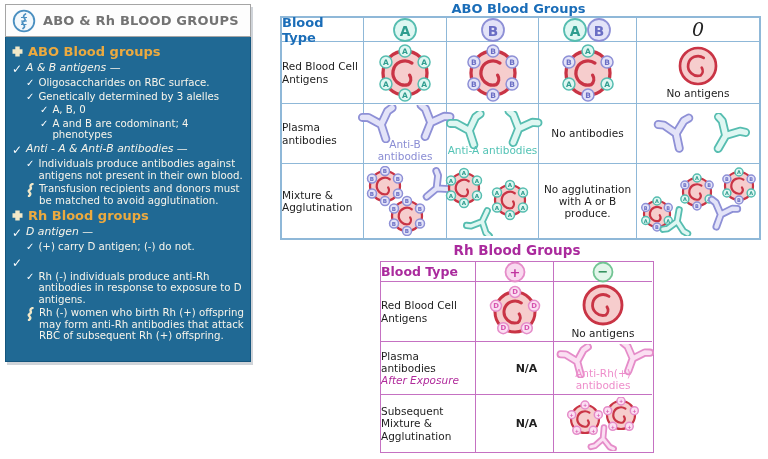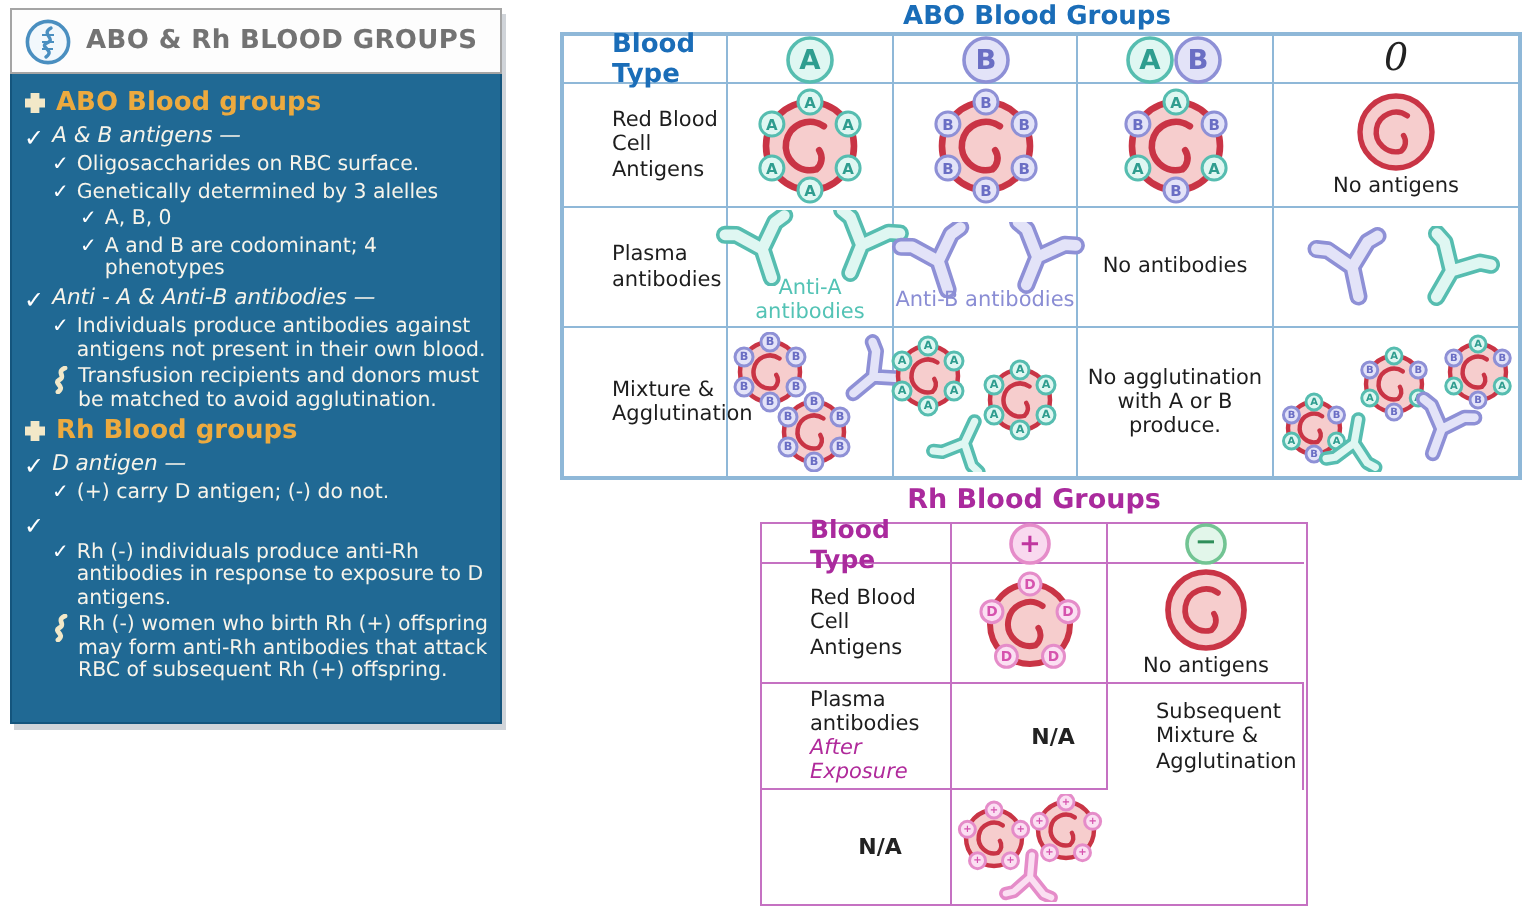--- a/index.html
+++ b/index.html
@@ -33,21 +33,21 @@
   #abo{left:280px;top:16px;width:481px;height:224px;border:2px solid #8fb8d8;
        grid-template-columns:82px 83px 92px 98px 122px;grid-template-rows:24px 62px 60px 74px;}
   #rh{left:380px;top:261px;width:274px;height:192px;border:1.5px solid #c571c2;
       grid-template-columns:95px 78px 98px;grid-template-rows:20px 60px 53px 57px;}
   .c{display:flex;flex-direction:column;align-items:center;justify-content:center;
      box-sizing:border-box;position:relative;overflow:visible;}
   #abo .c{border-right:1px solid #8fb8d8;border-bottom:1px solid #8fb8d8;}
   #rh  .c{border-right:1px solid #c571c2;border-bottom:1px solid #c571c2;}
   .lc{border-right:none !important;}
   .br{border-bottom:none !important;}
-  .c.lbl{align-items:flex-start;justify-content:center;padding-left:24px;padding-right:2px;}
+  .c.lbl{align-items:flex-start;justify-content:center;padding-left:0;padding-right:2px;}
   .bt-abo{font-size:13px;font-weight:bold;color:#1a6db8;}
   .bt-rh{font-size:12.5px;font-weight:bold;color:#aa2a9d;}
   .hand{font-size:10.5px;color:#1d1d1d;line-height:1.18;}
   .note{font-size:10.5px;color:#1d1d1d;line-height:1.15;text-align:center;padding:0 3px;}
   .zero{font-family:"DejaVu Serif",serif;font-style:italic;font-size:19px;color:#222;
         line-height:1;}
   .ab-note{font-size:10.5px;line-height:1.1;text-align:center;margin-top:-4px;}
   .anti-b{color:#8a8dd4;}
   .anti-a{color:#53c3b5;}
   .anti-rh{color:#ee8ecb;margin-top:-10px;}
@@ -233,42 +233,42 @@
           </svg></span>
       <span class="note">No antigens</span>
     </div>
 
     <div class="c lbl">
       <span class="hand">Plasma antibodies</span>
     </div>
     <div class="c">
       <span class="glyph"><svg width="104" height="38" viewBox="0 0 104 38">
             <g transform="rotate(-18 28 19)">
+              <path d="M 28 34.6 L 28 19.6 M 28 19.6 L 17.799999999999997 8.799999999999999 L 12.399999999999999 7 M 28 19.6 L 38.2 8.799999999999999 L 43.6 7" fill="none" stroke="#8e90d6" stroke-width="9" stroke-linecap="round" stroke-linejoin="round"></path>
+              <path d="M 28 34.6 L 28 19.6 M 28 19.6 L 17.799999999999997 8.799999999999999 L 12.399999999999999 7 M 28 19.6 L 38.2 8.799999999999999 L 43.6 7" fill="none" stroke="#e3e3f8" stroke-width="5.4" stroke-linecap="round" stroke-linejoin="round"></path>
+            </g>
+            <g transform="rotate(22 78 17)">
+              <path d="M 78 32.6 L 78 17.6 M 78 17.6 L 67.8 6.799999999999999 L 62.4 5 M 78 17.6 L 88.2 6.799999999999999 L 93.6 5" fill="none" stroke="#8e90d6" stroke-width="9" stroke-linecap="round" stroke-linejoin="round"></path>
+              <path d="M 78 32.6 L 78 17.6 M 78 17.6 L 67.8 6.799999999999999 L 62.4 5 M 78 17.6 L 88.2 6.799999999999999 L 93.6 5" fill="none" stroke="#e3e3f8" stroke-width="5.4" stroke-linecap="round" stroke-linejoin="round"></path>
+            </g>
+          </svg></span>
+      <span class="ab-note anti-b">Anti-B antibodies</span>
+    </div>
+    <div class="c">
+      <span class="glyph"><svg width="104" height="38" viewBox="0 0 104 38">
+            <g transform="rotate(-18 28 19)">
               <path d="M 28 34.6 L 28 19.6 M 28 19.6 L 17.799999999999997 8.799999999999999 L 12.399999999999999 7 M 28 19.6 L 38.2 8.799999999999999 L 43.6 7" fill="none" stroke="#56bdb0" stroke-width="9" stroke-linecap="round" stroke-linejoin="round"></path>
               <path d="M 28 34.6 L 28 19.6 M 28 19.6 L 17.799999999999997 8.799999999999999 L 12.399999999999999 7 M 28 19.6 L 38.2 8.799999999999999 L 43.6 7" fill="none" stroke="#dff7f2" stroke-width="5.4" stroke-linecap="round" stroke-linejoin="round"></path>
             </g>
             <g transform="rotate(22 78 17)">
               <path d="M 78 32.6 L 78 17.6 M 78 17.6 L 67.8 6.799999999999999 L 62.4 5 M 78 17.6 L 88.2 6.799999999999999 L 93.6 5" fill="none" stroke="#56bdb0" stroke-width="9" stroke-linecap="round" stroke-linejoin="round"></path>
               <path d="M 78 32.6 L 78 17.6 M 78 17.6 L 67.8 6.799999999999999 L 62.4 5 M 78 17.6 L 88.2 6.799999999999999 L 93.6 5" fill="none" stroke="#dff7f2" stroke-width="5.4" stroke-linecap="round" stroke-linejoin="round"></path>
             </g>
           </svg></span>
       <span class="ab-note anti-a">Anti-A antibodies</span>
-    </div>
-    <div class="c">
-      <span class="glyph"><svg width="104" height="38" viewBox="0 0 104 38">
-            <g transform="rotate(-18 28 19)">
-              <path d="M 28 34.6 L 28 19.6 M 28 19.6 L 17.799999999999997 8.799999999999999 L 12.399999999999999 7 M 28 19.6 L 38.2 8.799999999999999 L 43.6 7" fill="none" stroke="#8e90d6" stroke-width="9" stroke-linecap="round" stroke-linejoin="round"></path>
-              <path d="M 28 34.6 L 28 19.6 M 28 19.6 L 17.799999999999997 8.799999999999999 L 12.399999999999999 7 M 28 19.6 L 38.2 8.799999999999999 L 43.6 7" fill="none" stroke="#e3e3f8" stroke-width="5.4" stroke-linecap="round" stroke-linejoin="round"></path>
-            </g>
-            <g transform="rotate(22 78 17)">
-              <path d="M 78 32.6 L 78 17.6 M 78 17.6 L 67.8 6.799999999999999 L 62.4 5 M 78 17.6 L 88.2 6.799999999999999 L 93.6 5" fill="none" stroke="#8e90d6" stroke-width="9" stroke-linecap="round" stroke-linejoin="round"></path>
-              <path d="M 78 32.6 L 78 17.6 M 78 17.6 L 67.8 6.799999999999999 L 62.4 5 M 78 17.6 L 88.2 6.799999999999999 L 93.6 5" fill="none" stroke="#e3e3f8" stroke-width="5.4" stroke-linecap="round" stroke-linejoin="round"></path>
-            </g>
-          </svg></span>
-      <span class="ab-note anti-b">Anti-B antibodies</span>
     </div>
     <div class="c">
       <span class="note">No antibodies</span>
     </div>
     <div class="c lc">
       <span class="glyph"><svg width="104" height="42" viewBox="0 0 104 42">
             <g transform="rotate(-12 30 20)">
               <path d="M 30 35.6 L 30 20.6 M 30 20.6 L 19.799999999999997 9.799999999999999 L 14.399999999999999 8 M 30 20.6 L 40.2 9.799999999999999 L 45.6 8" fill="none" stroke="#8e90d6" stroke-width="9" stroke-linecap="round" stroke-linejoin="round"></path>
               <path d="M 30 35.6 L 30 20.6 M 30 20.6 L 19.799999999999997 9.799999999999999 L 14.399999999999999 8 M 30 20.6 L 40.2 9.799999999999999 L 45.6 8" fill="none" stroke="#e3e3f8" stroke-width="5.4" stroke-linecap="round" stroke-linejoin="round"></path>
             </g>
@@ -459,20 +459,33 @@
       <span class="note">No antigens</span>
     </div>
 
     <div class="c lbl">
       <span class="hand">Plasma antibodies</span>
       <span class="sub-label">After Exposure</span>
     </div>
     <div class="c">
       <span class="na">N/A</span>
     </div>
+    <div class="c lc">
+      <span class="glyph"><svg width="104" height="34" viewBox="0 0 104 34">
+            <g transform="rotate(-15 26 17)">
+              <path d="M 26 31.04 L 26 17.54 M 26 17.54 L 16.82 7.8199999999999985 L 11.959999999999999 6.199999999999999 M 26 17.54 L 35.18 7.8199999999999985 L 40.04 6.199999999999999" fill="none" stroke="#e58cc9" stroke-width="8.1" stroke-linecap="round" stroke-linejoin="round"></path>
+              <path d="M 26 31.04 L 26 17.54 M 26 17.54 L 16.82 7.8199999999999985 L 11.959999999999999 6.199999999999999 M 26 17.54 L 35.18 7.8199999999999985 L 40.04 6.199999999999999" fill="none" stroke="#fbdff2" stroke-width="4.5" stroke-linecap="round" stroke-linejoin="round"></path>
+            </g>
+            <g transform="rotate(20 82 14)">
+              <path d="M 82 28.04 L 82 14.54 M 82 14.54 L 72.82 4.8199999999999985 L 67.96 3.1999999999999993 M 82 14.54 L 91.18 4.8199999999999985 L 96.04 3.1999999999999993" fill="none" stroke="#e58cc9" stroke-width="8.1" stroke-linecap="round" stroke-linejoin="round"></path>
+              <path d="M 82 28.04 L 82 14.54 M 82 14.54 L 72.82 4.8199999999999985 L 67.96 3.1999999999999993 M 82 14.54 L 91.18 4.8199999999999985 L 96.04 3.1999999999999993" fill="none" stroke="#fbdff2" stroke-width="4.5" stroke-linecap="round" stroke-linejoin="round"></path>
+            </g>
+          </svg></span>
+      <span class="ab-note anti-rh">Anti-Rh(+) antibodies</span>
+    </div>
 
     <div class="c lbl br">
       <span class="hand">Subsequent Mixture &amp; Agglutination</span>
     </div>
     <div class="c br">
       <span class="na">N/A</span>
     </div>
     <div class="c lc br">
       <span class="glyph"><svg width="96" height="54" viewBox="0 0 96 54">
             <circle cx="30" cy="22" r="14" fill="#f6cdcd" stroke="#c93445" stroke-width="2.2"></circle>

